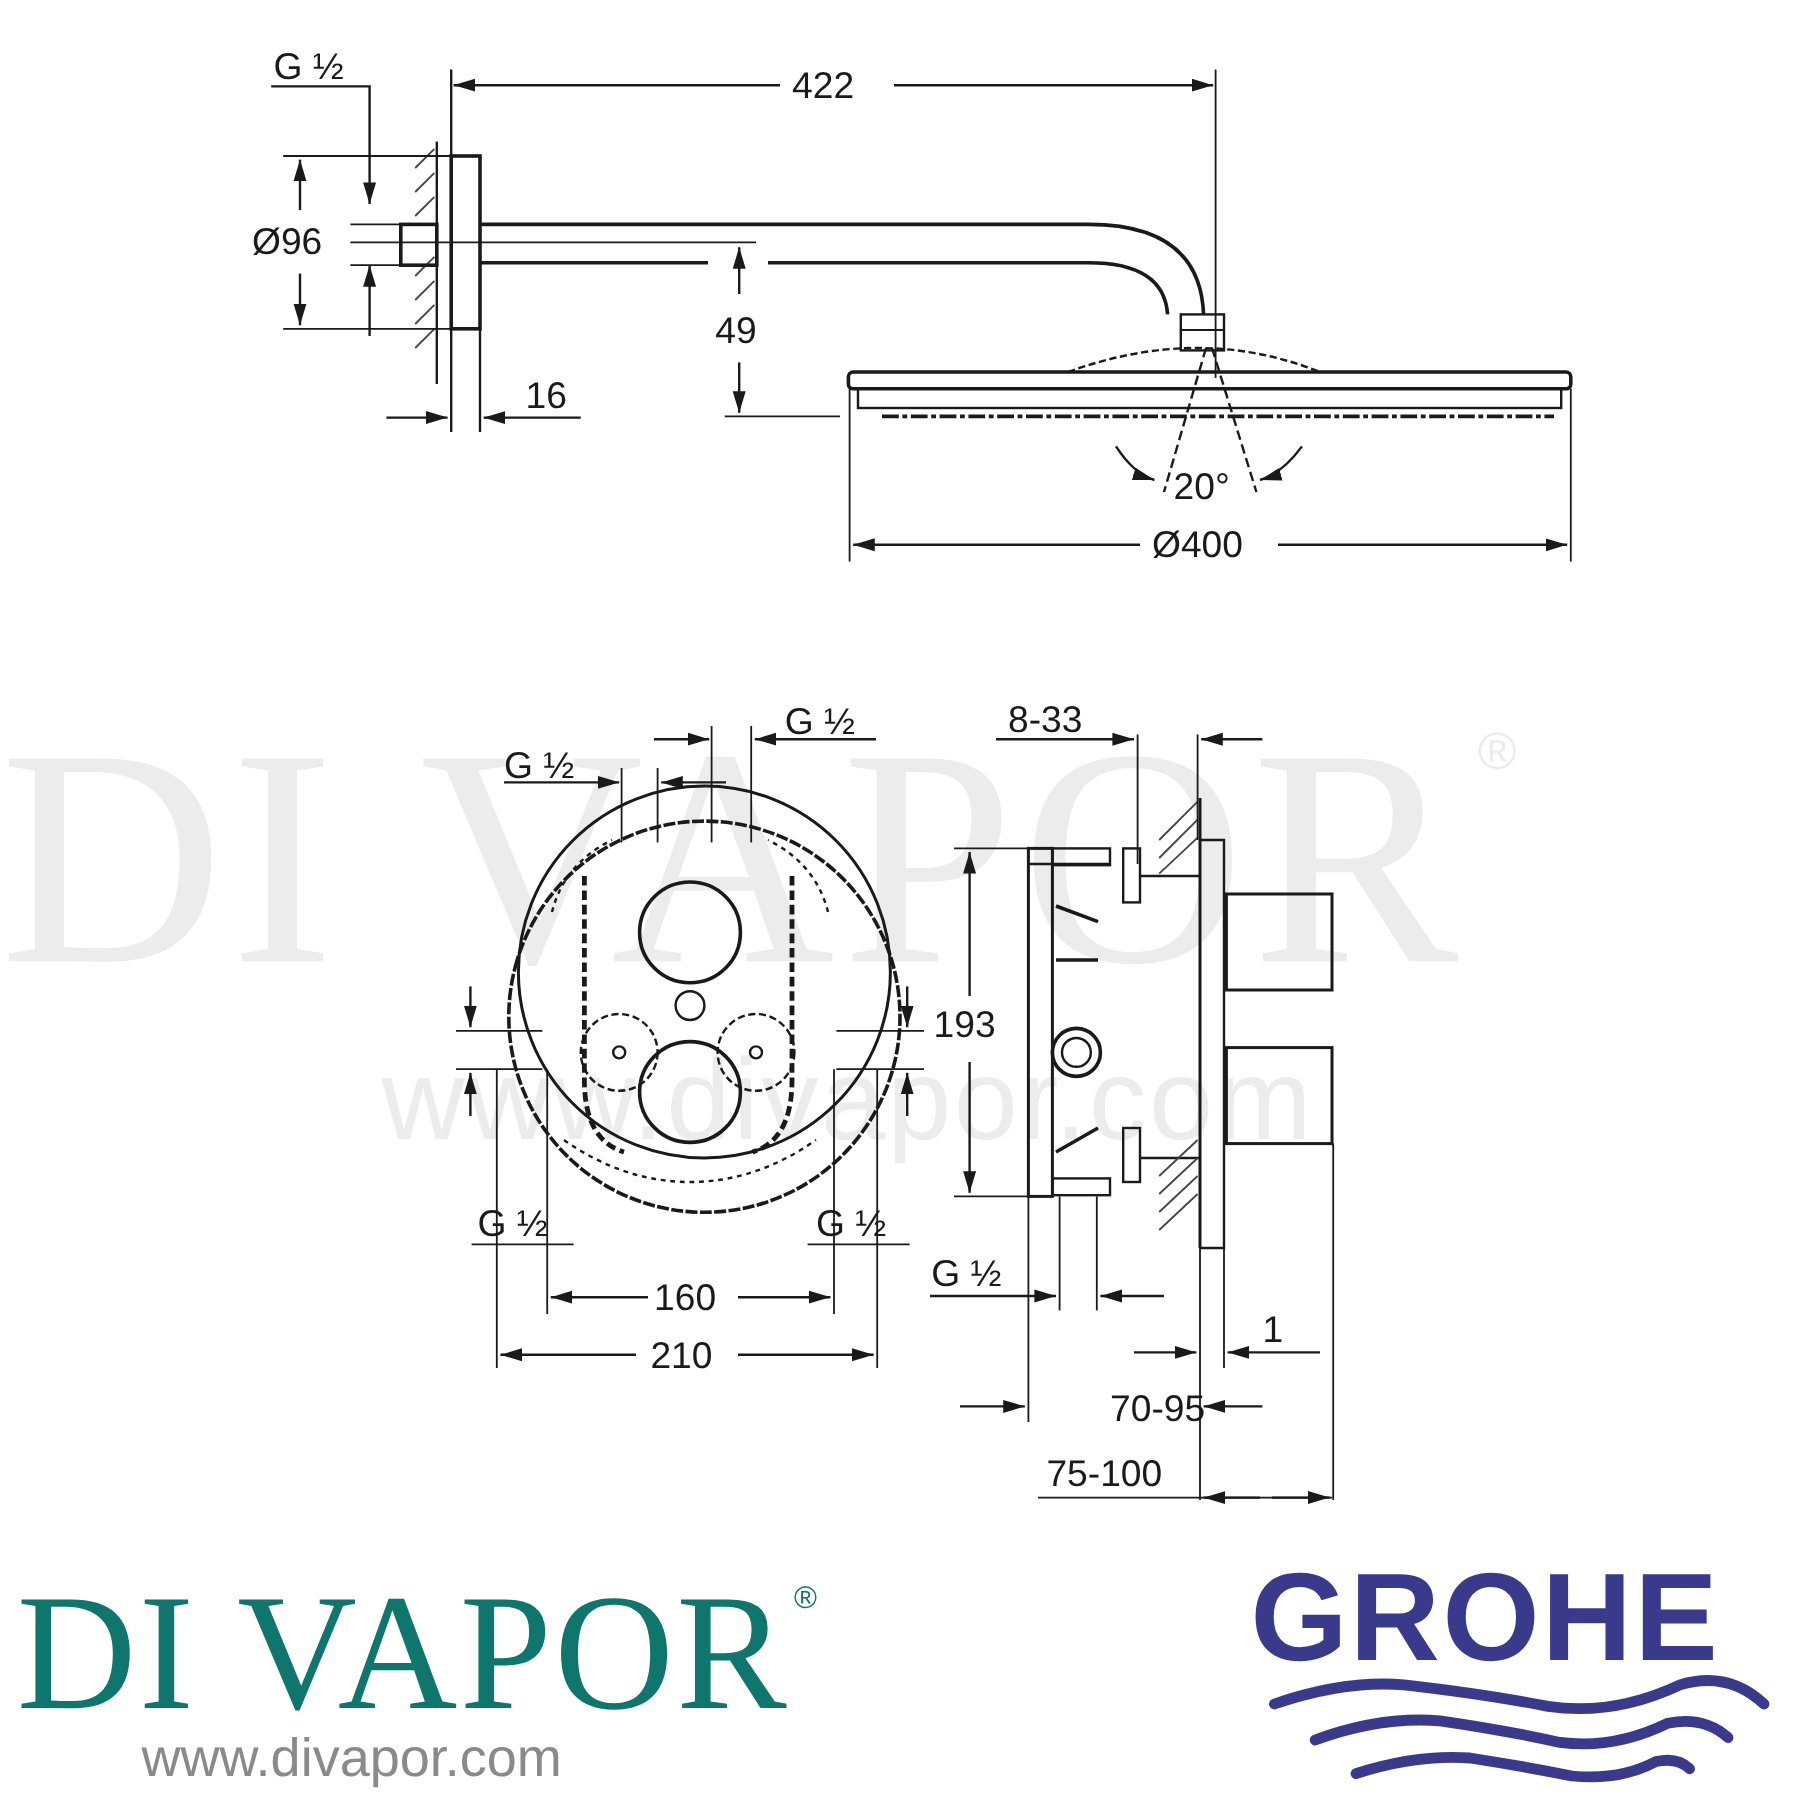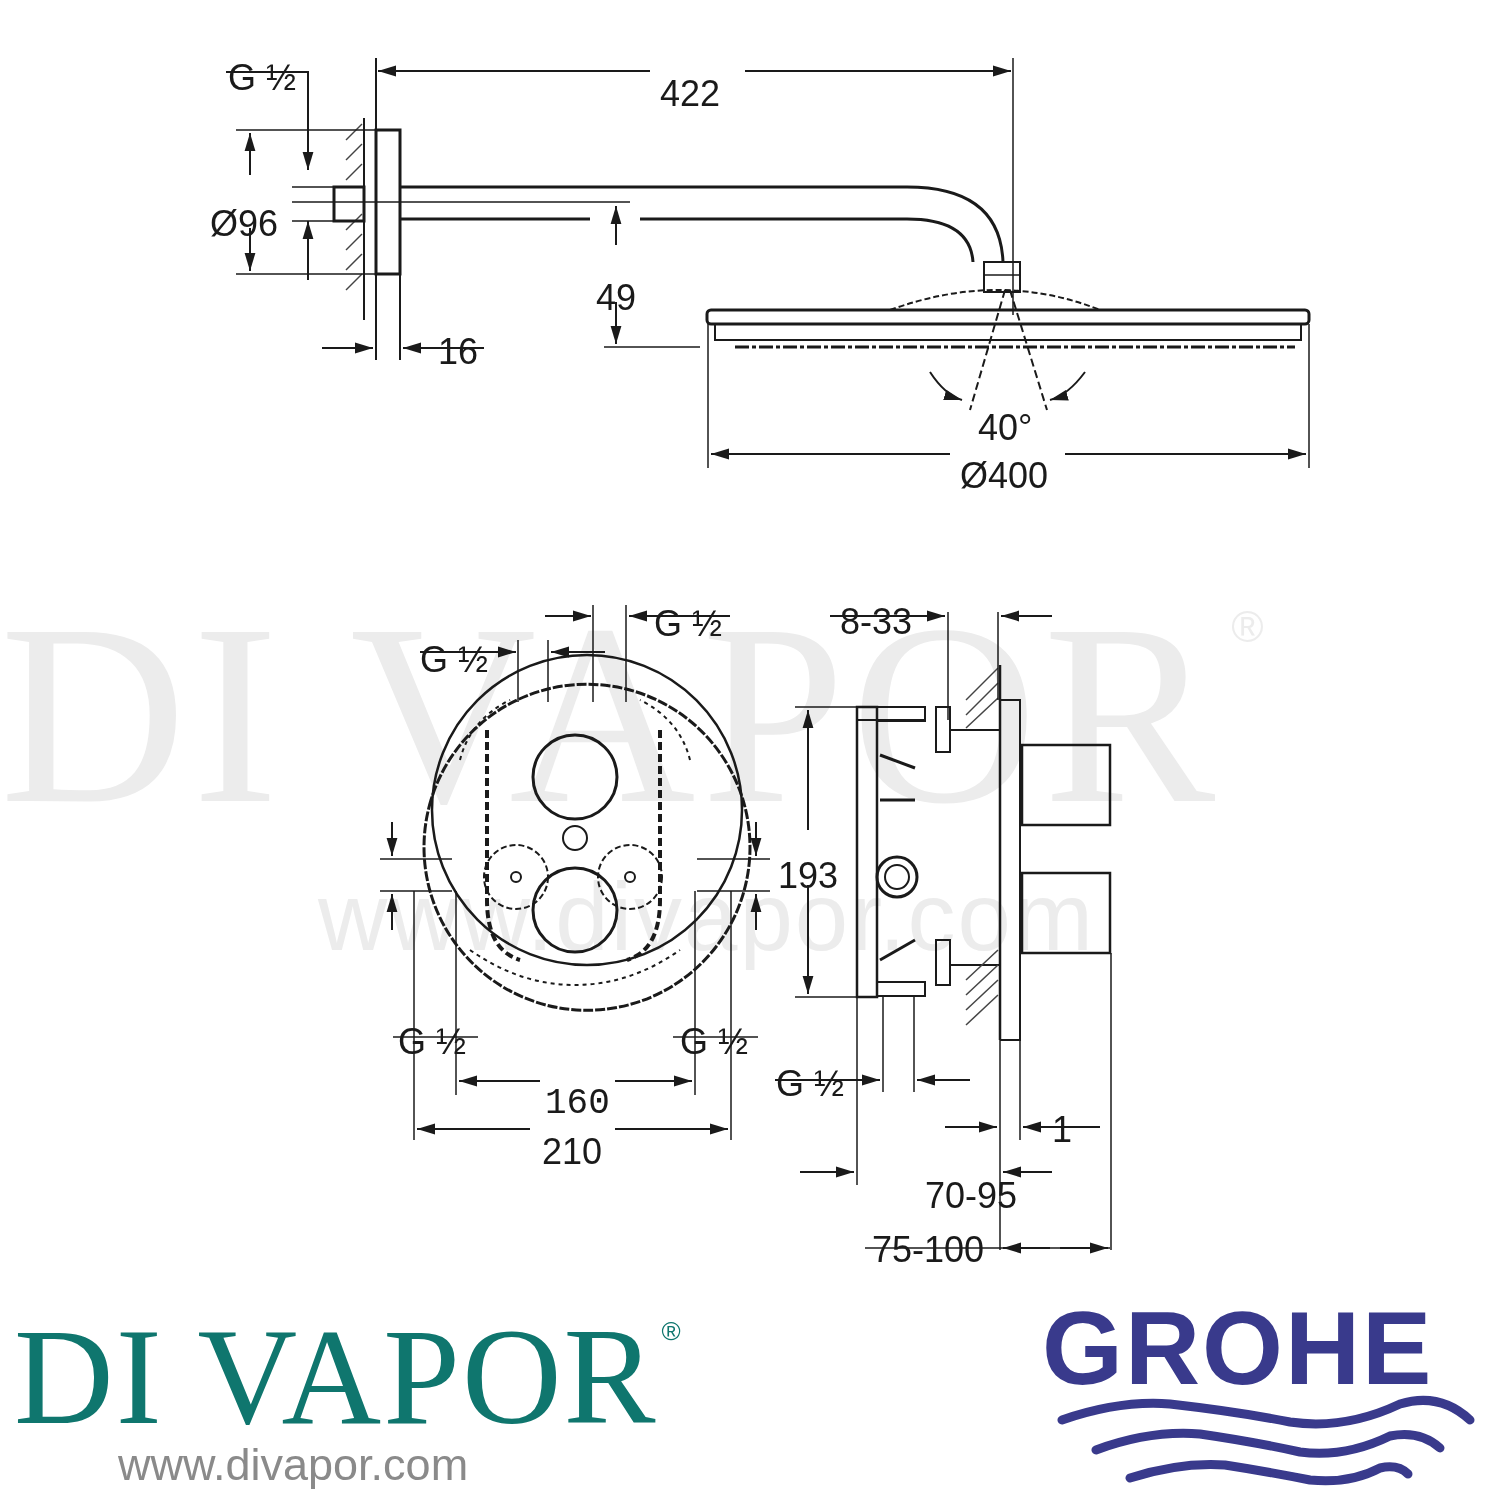--- a/index.html
+++ b/index.html
@@ -1,21 +1,21 @@
 <!DOCTYPE html>
 <html><head>
 <meta charset="utf-8">
 <style>
   html, body { margin: 0; padding: 0; background: #ffffff; }
   body { width: 1500px; height: 1500px; position: relative; overflow: hidden; font-family: "Liberation Sans", sans-serif; }
   .wm-big { position: absolute; left: 0; top: 585px; width: 1500px; font-family: "Liberation Serif", serif; font-size: 258px; color: #ececec; letter-spacing: 6px; white-space: nowrap; line-height: 1; z-index: 0; }
   .wm-big .reg { font-size: 44px; vertical-align: top; position: relative; top: 20px; margin-left: 10px; font-family: "Liberation Sans", sans-serif; }
   .wm-url { position: absolute; left: 318px; top: 862px; font-size: 96px; color: #ececec; font-family: "Liberation Sans", sans-serif; font-weight: 300; letter-spacing: 2px; z-index: 0; }
   svg.drawing { position: absolute; left: 0; top: 0; z-index: 1; }
-  .lbl { position: absolute; font-family: "Liberation Sans", sans-serif; color: #1a1a1a; font-size: 36px; line-height: 1; z-index: 2; white-space: nowrap; background: transparent; margin-top: 20px; }
+  .lbl { position: absolute; font-family: "Liberation Sans", sans-serif; color: #1a1a1a; font-size: 31px; line-height: 1; z-index: 2; white-space: nowrap; background: transparent; }
   .logo-dv { position: absolute; left: 14px; top: 1308px; font-family: "Liberation Serif", serif; font-size: 138px; color: #0f766e; letter-spacing: 2px; line-height: 1; white-space: nowrap; }
   .logo-dv .reg { font-size: 26px; vertical-align: top; position: relative; top: 10px; margin-left: 4px; font-family: "Liberation Sans", sans-serif; }
   .logo-url { position: absolute; left: 118px; top: 1442px; font-size: 45px; color: #8a8a8a; font-family: "Liberation Sans", sans-serif; letter-spacing: 0px; line-height: 1; }
   .logo-grohe { position: absolute; left: 1042px; top: 1296px; width: 446px; }
   .grohe-text { font-family: "Liberation Sans", sans-serif; font-weight: bold; font-size: 104px; color: #393a8c; letter-spacing: 2px; line-height: 1; }
 </style>
 </head>
 <body>
 
 <div class="wm-big"><span>DI VAPOR</span><span class="reg">®</span></div>
@@ -208,28 +208,28 @@
     <path d="M1096 1450 Q1150 1430 1200 1434 Q1255 1442 1300 1452 Q1345 1458 1390 1436 Q1420 1430 1440 1448"></path>
     <path d="M1130 1478 Q1180 1462 1225 1465 Q1270 1472 1310 1480 Q1350 1484 1380 1468 Q1398 1464 1408 1474"></path>
   </g>
 </svg>
 
 <div class="lbl" style="left:228px;top:40px;">G ½</div>
 <div class="lbl" style="left:660px;top:56px;">422</div>
 <div class="lbl" style="left:210px;top:186px;text-align:center;">Ø96</div>
 <div class="lbl" style="left:596px;top:260px;">49</div>
 <div class="lbl" style="left:438px;top:314px;">16</div>
-<div class="lbl" style="left:978px;top:390px;">40°</div>
+<div class="lbl" style="left:978px;top:390px;">20°</div>
 <div class="lbl" style="left:960px;top:438px;">Ø400</div>
 
 <div class="lbl" style="left:420px;top:622px;">G ½</div>
 <div class="lbl" style="left:654px;top:586px;">G ½</div>
 <div class="lbl" style="left:398px;top:1004px;">G ½</div>
 <div class="lbl" style="left:680px;top:1004px;">G ½</div>
-<div class="lbl" style="left:545px;top:1066px;font-family:Liberation Mono, monospace;">160</div>
+<div class="lbl" style="left:545px;top:1066px;">160</div>
 <div class="lbl" style="left:542px;top:1114px;">210</div>
 
 <div class="lbl" style="left:840px;top:584px;">8-33</div>
 <div class="lbl" style="left:778px;top:838px;">193</div>
 <div class="lbl" style="left:776px;top:1046px;">G ½</div>
 <div class="lbl" style="left:1052px;top:1092px;">1</div>
 <div class="lbl" style="left:925px;top:1158px;">70-95</div>
 <div class="lbl" style="left:872px;top:1212px;">75-100</div>
 
 <div class="logo-dv"><span>DI VAPOR</span><span class="reg">®</span></div>

